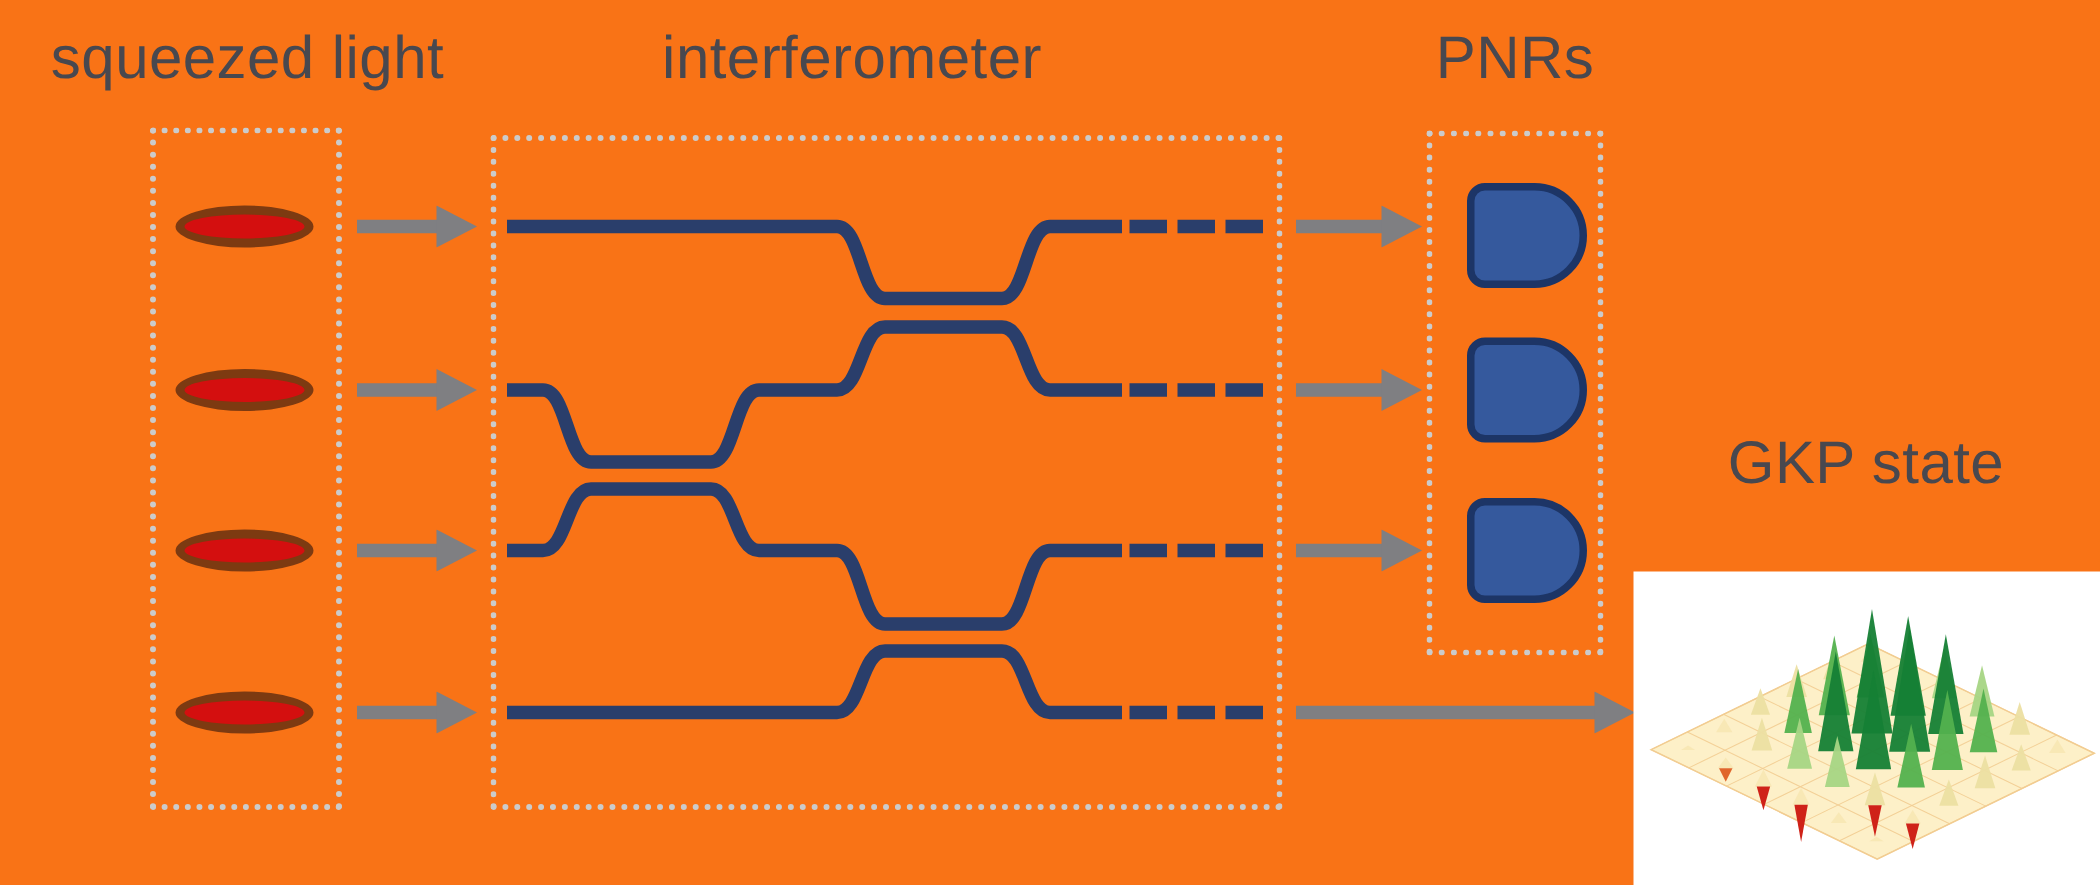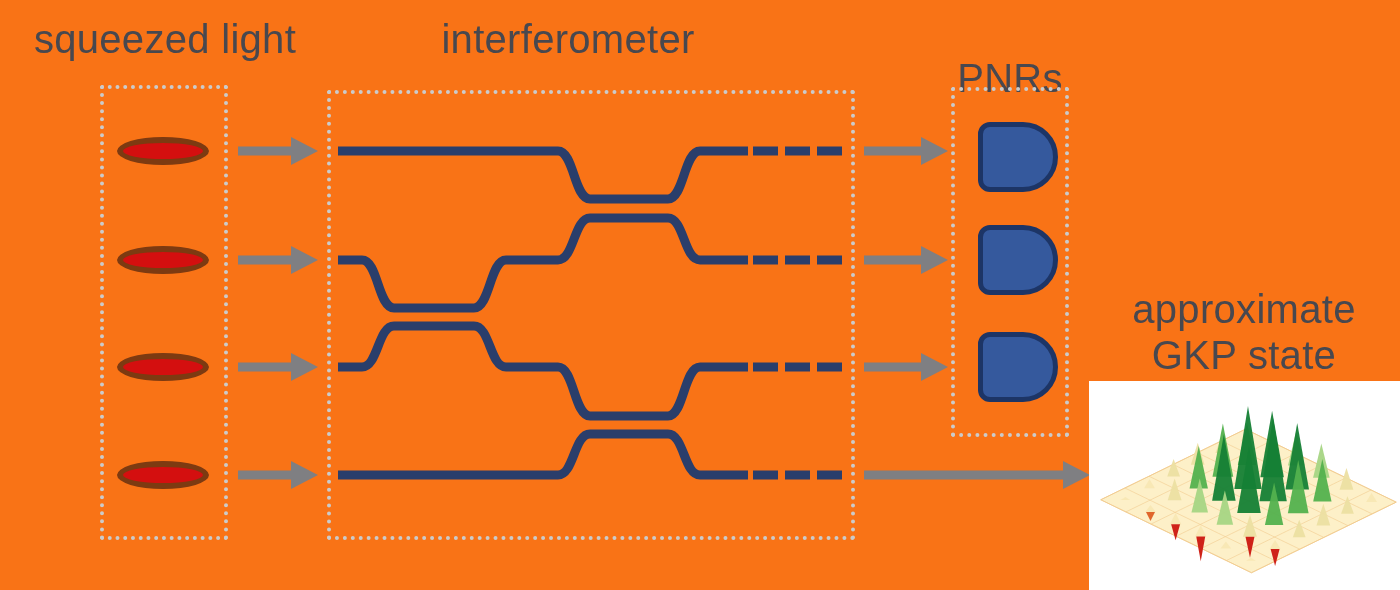--- a/index.html
+++ b/index.html
@@ -34,23 +34,22 @@
     background:#ffffff;
   }
 </style>
 </head>
 <body>
 
 <div class="canvas">
 
   <div class="label" style="left:20px; top:16px; width:290px;">squeezed light</div>
   <div class="label" style="left:408px; top:16px; width:320px;">interferometer</div>
-  <div class="label" style="left:948px; top:16px; width:124px;margin-top:39px;">PNRs</div>
+  <div class="label" style="left:948px; top:16px; width:124px;">PNRs</div>
   <div class="label label-block" style="left:1088px; top:286px; width:312px;">
-    <div>approximate</div>
     <div>GKP state</div>
   </div>
 
   <div class="dotted-box" style="left:100px; top:85px; width:128px; height:455px;"></div>
   <div class="dotted-box" style="left:327px; top:90px; width:528px; height:450px;"></div>
   <div class="dotted-box" style="left:951px; top:87px; width:118px; height:350px;"></div>
 
   <div class="squeezer" style="left:117px; top:137px;"></div>
   <div class="squeezer" style="left:117px; top:246px;"></div>
   <div class="squeezer" style="left:117px; top:353px;"></div>

